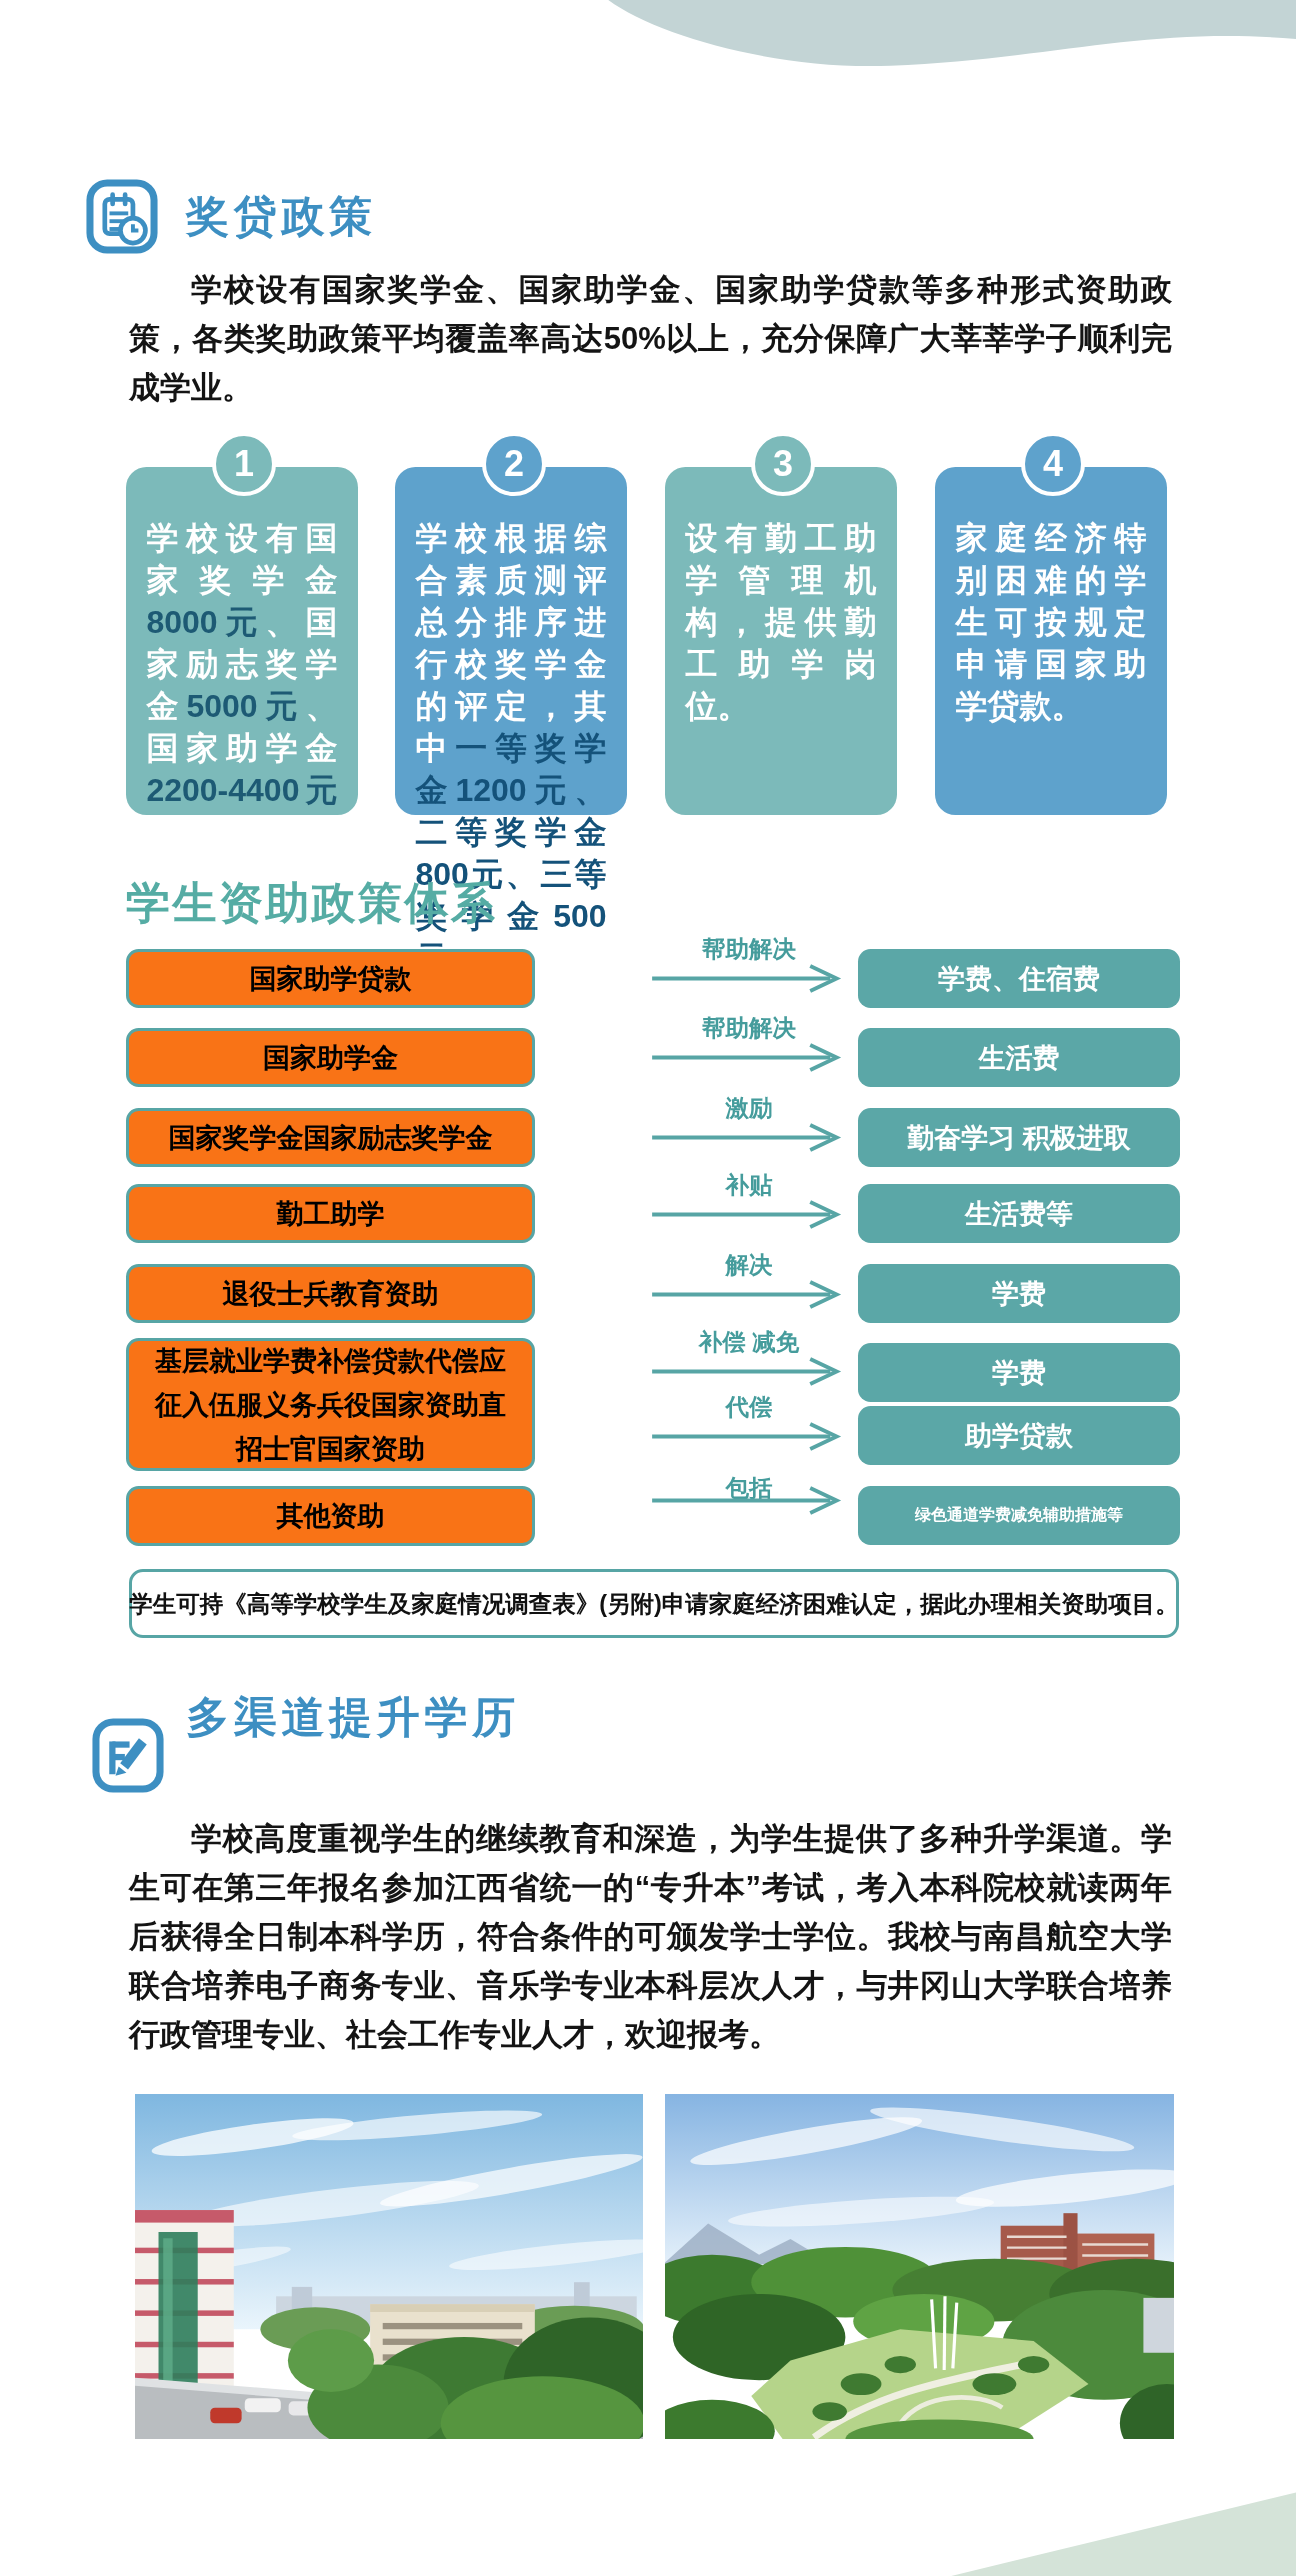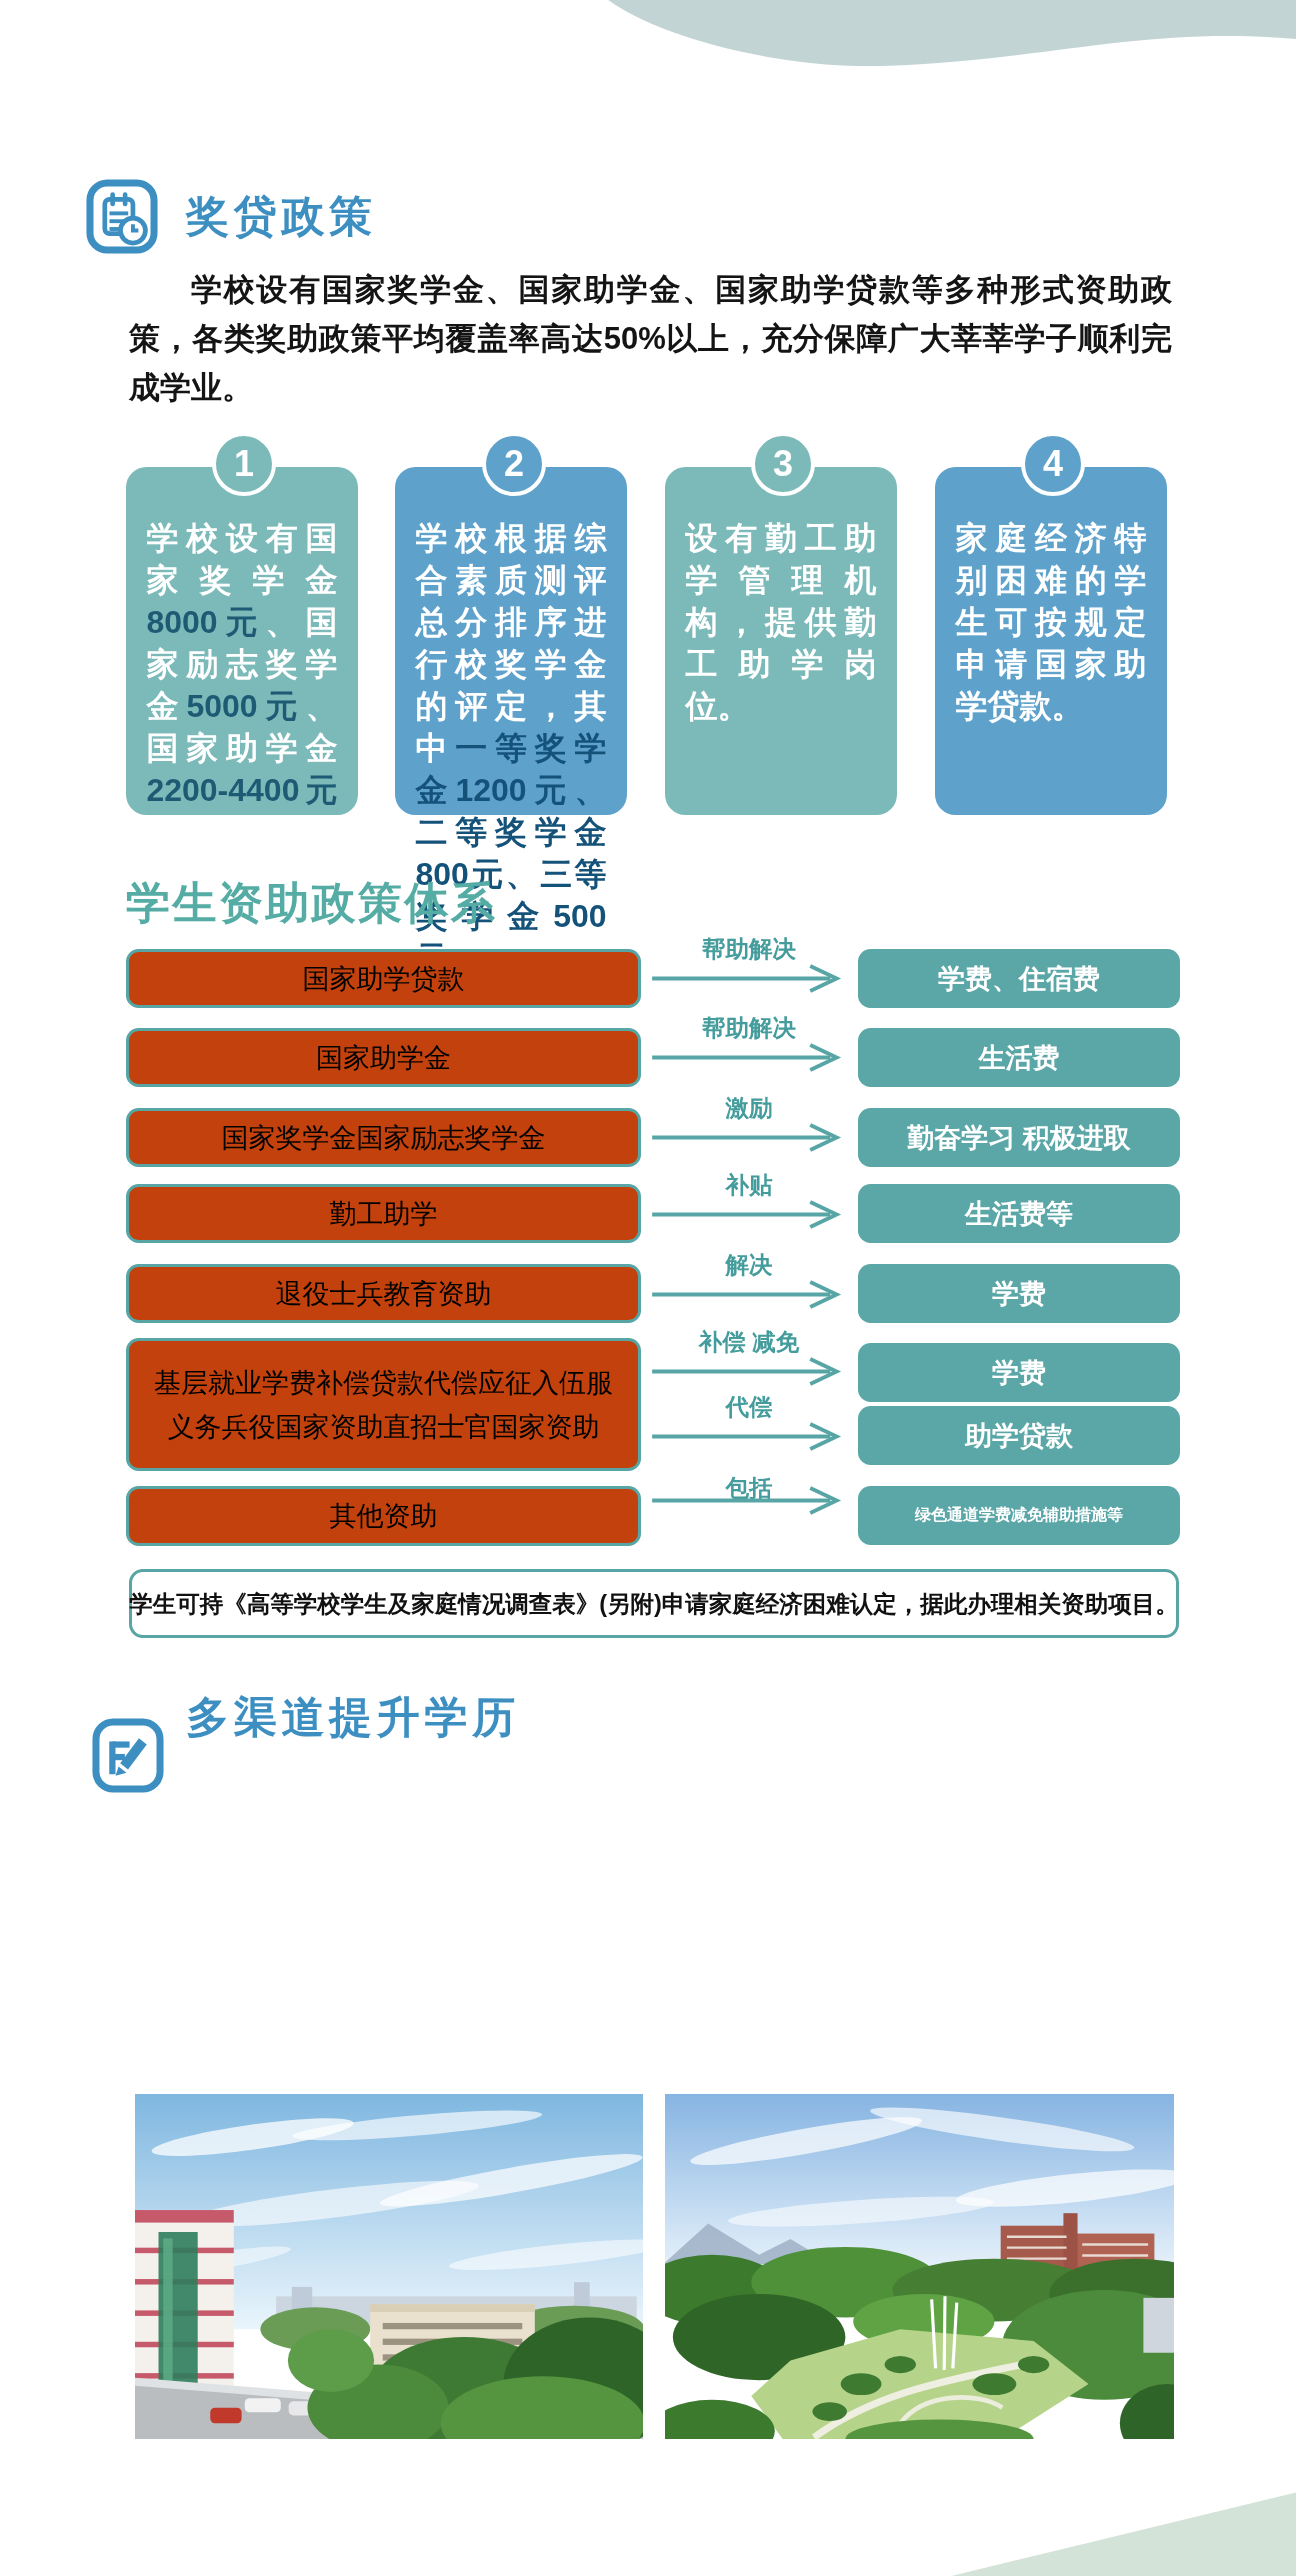--- a/index.html
+++ b/index.html
@@ -34,23 +34,23 @@
         box-sizing:content-box;display:flex;align-items:center;justify-content:center;
         font-size:36px;font-weight:bold;color:#ffffff;}
   .num-circle.teal{background:#7cbaba;}
   .num-circle.blue{background:#5ea2cc;}
   #card0,#circ0{left:126px;} #card1,#circ1{left:395px;} #card2,#circ2{left:665px;} #card3,#circ3{left:935px;}
   #circ0,#circ1,#circ2,#circ3{left-offset:0;}
   #circ0{left:212px;} #circ1{left:482px;} #circ2{left:751px;} #circ3{left:1021px;}
   
   #flow-title{left:126px;top:874px;font-family:"Liberation Serif", serif;font-weight:800;
         font-size:44px;color:#55aca4;letter-spacing:2.4px;}
-  .src-box{left:126px;width:515px;box-sizing:border-box;border:3.1px solid #57a5a5;border-radius:12.6px;
-        background:#c2410c;display:flex;align-items:center;justify-content:center;text-align:center;
-        font-size:27px;font-weight:400;color:#000;line-height:44px;padding:0 15.7px;}
+  .src-box{left:126px;width:409px;box-sizing:border-box;border:3.1px solid #57a5a5;border-radius:12.6px;
+        background:#f97316;display:flex;align-items:center;justify-content:center;text-align:center;
+        font-size:27px;font-weight:700;color:#000;line-height:44px;padding:0 15.7px;}
   .tgt-box{left:858px;width:322px;height:59px;box-sizing:border-box;border-radius:12.6px;background:#5ba7a7;
         display:flex;align-items:center;justify-content:center;text-align:center;
         font-size:27px;font-weight:700;color:#ffffff;}
   .tgt-box.small{font-size:16px;}
   .arrow{left:651px;width:196px;height:31px;}
   .arrow-label{left:651px;width:196px;text-align:center;font-size:23.5px;font-weight:700;color:#459c9c;
         white-space:nowrap;}
   #src0{top:949px;height:59px;} #src1{top:1028px;height:59px;} #src2{top:1108px;height:59px;}
   #src3{top:1184px;height:59px;} #src4{top:1264px;height:59px;} #src5{top:1338px;height:133px;}
   #src6{top:1486px;height:60px;}
@@ -176,20 +176,21 @@
   <svg id="icon2" class="abs sec-icon" viewBox="0 0 92 96">
     <rect x="5" y="5" width="82" height="86" rx="22" fill="none" stroke="#3d8fc2" stroke-width="9"></rect>
     <line x1="26" y1="34" x2="48" y2="34" stroke="#3d8fc2" stroke-width="8"></line>
     <line x1="26" y1="50" x2="42" y2="50" stroke="#3d8fc2" stroke-width="8"></line>
     <line x1="26" y1="30" x2="26" y2="72" stroke="#3d8fc2" stroke-width="8"></line>
     <polygon points="60,26 70,34 46,66 36,58" fill="#3d8fc2"></polygon>
     <polygon points="34,62 44,70 30,74" fill="#3d8fc2"></polygon>
   </svg>
   <div id="title2" class="abs sec-title">多渠道提升学历</div>
 
+  <div id="para2" class="abs para">学校高度重视学生的继续教育和深造，为学生提供了多种升学渠道。学生可在第三年报名参加江西省统一的“专升本”考试，考入本科院校就读两年后获得全日制本科学历，符合条件的可颁发学士学位。我校与南昌航空大学联合培养电子商务专业、音乐学专业本科层次人才，与井冈山大学联合培养行政管理专业、社会工作专业人才，欢迎报考。</div>
 
   <div id="photo-left" class="abs photo">
     <svg viewBox="0 0 648 440" preserveAspectRatio="none">
       <defs>
         <linearGradient id="sky1" x1="0" y1="0" x2="0" y2="1">
           <stop offset="0" stop-color="#7fb7e0"></stop>
             <stop offset="1" stop-color="#eaf5fc"></stop>
         </linearGradient>
       </defs>
       <rect x="0" y="0" width="648" height="300" fill="url(#sky1)"></rect>

